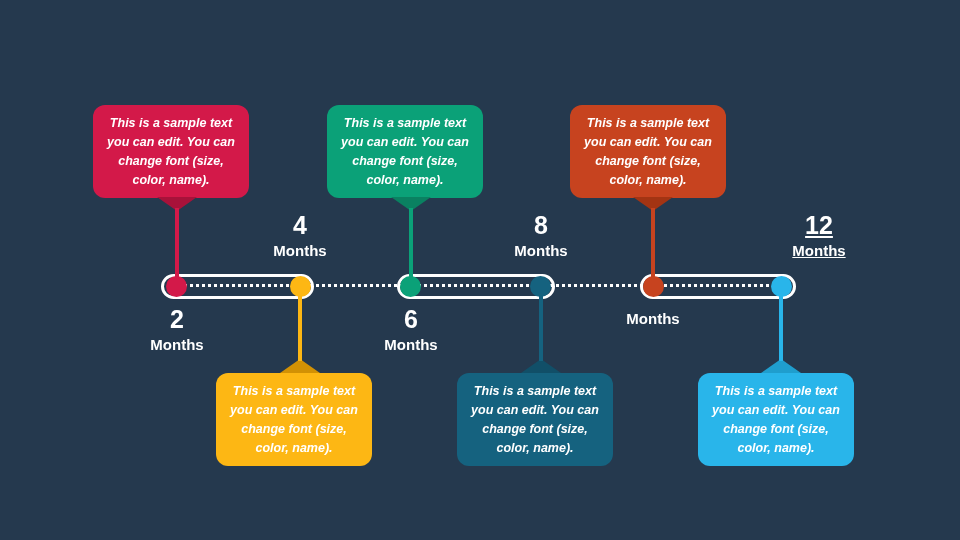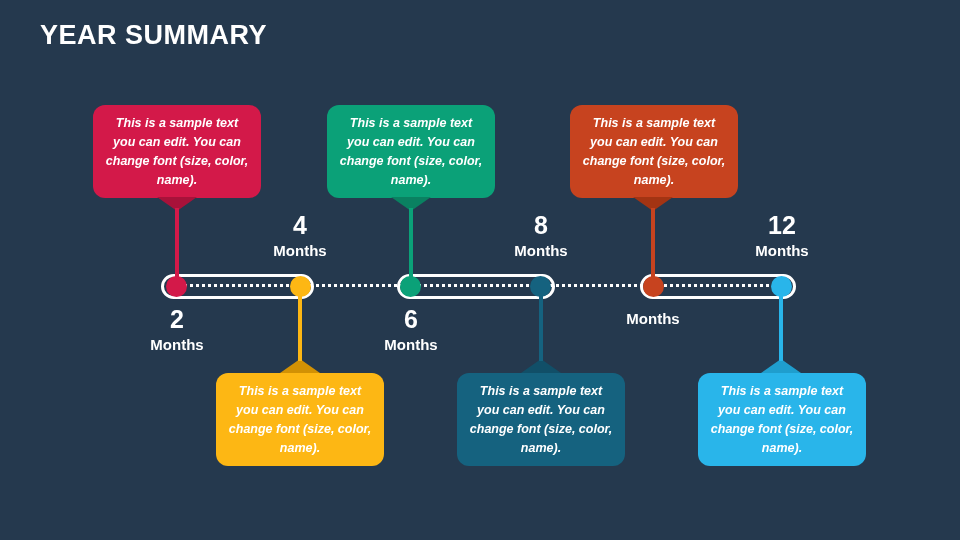--- a/index.html
+++ b/index.html
@@ -16,21 +16,21 @@
     left: 40px;
     top: 20px;
     font-size: 27px;
     font-weight: 700;
     letter-spacing: 0.5px;
     color: #FFFFFF;
   }
   
   .callout {
     position: absolute;
-    width: 168px;
+    width: 156px;
     height: 93px;
     border-radius: 12px;
     display: flex;
     align-items: center;
     justify-content: center;
     box-sizing: border-box;
     padding: 8px 12px;
   }
   .callout .callout-text {
     color: #FFFFFF;
@@ -125,28 +125,27 @@
   }
   .month-label .num  { font-size: 25px; font-weight: 700; line-height: 26px; }
   .month-label .unit { font-size: 15px; font-weight: 700; line-height: 16px; margin-top: 5px; }
   .month-label.above { top: 212px; }
   .month-label.below { top: 306px; }
   .month-label.m1 { left: 132px; }
   .month-label.m2 { left: 255px; }
   .month-label.m3 { left: 366px; }
   .month-label.m4 { left: 496px; }
   .month-label.m5 { left: 608px; }
-  .month-label.m6 { left: 737px; }
+  .month-label.m6 { left: 774px; text-decoration: underline; }
 </style>
 </head>
 <body>
 
 <div class="slide" style="background-color: rgb(37, 57, 78);">
 
-  <div class="slide-title" style="color: rgb(255, 255, 255);">YEAR SUMMARY</div>
 
   <div class="dotted-line" style="border-top-color: rgb(255, 255, 255);"></div>
   <div class="pill pill-1" style="border-color: rgb(255, 255, 255);"></div>
   <div class="pill pill-2" style="border-color: rgb(255, 255, 255);"></div>
   <div class="pill pill-3" style="border-color: rgb(255, 255, 255);"></div>
 
   <div class="callout c-red" style="background-color: rgb(211, 25, 73);">
     <div class="callout-text">This is a sample text you can edit. You can change font (size, color, name).</div>
   </div>
   <div class="pointer down p1" style="border-top-color: rgb(168, 18, 58);"></div>

